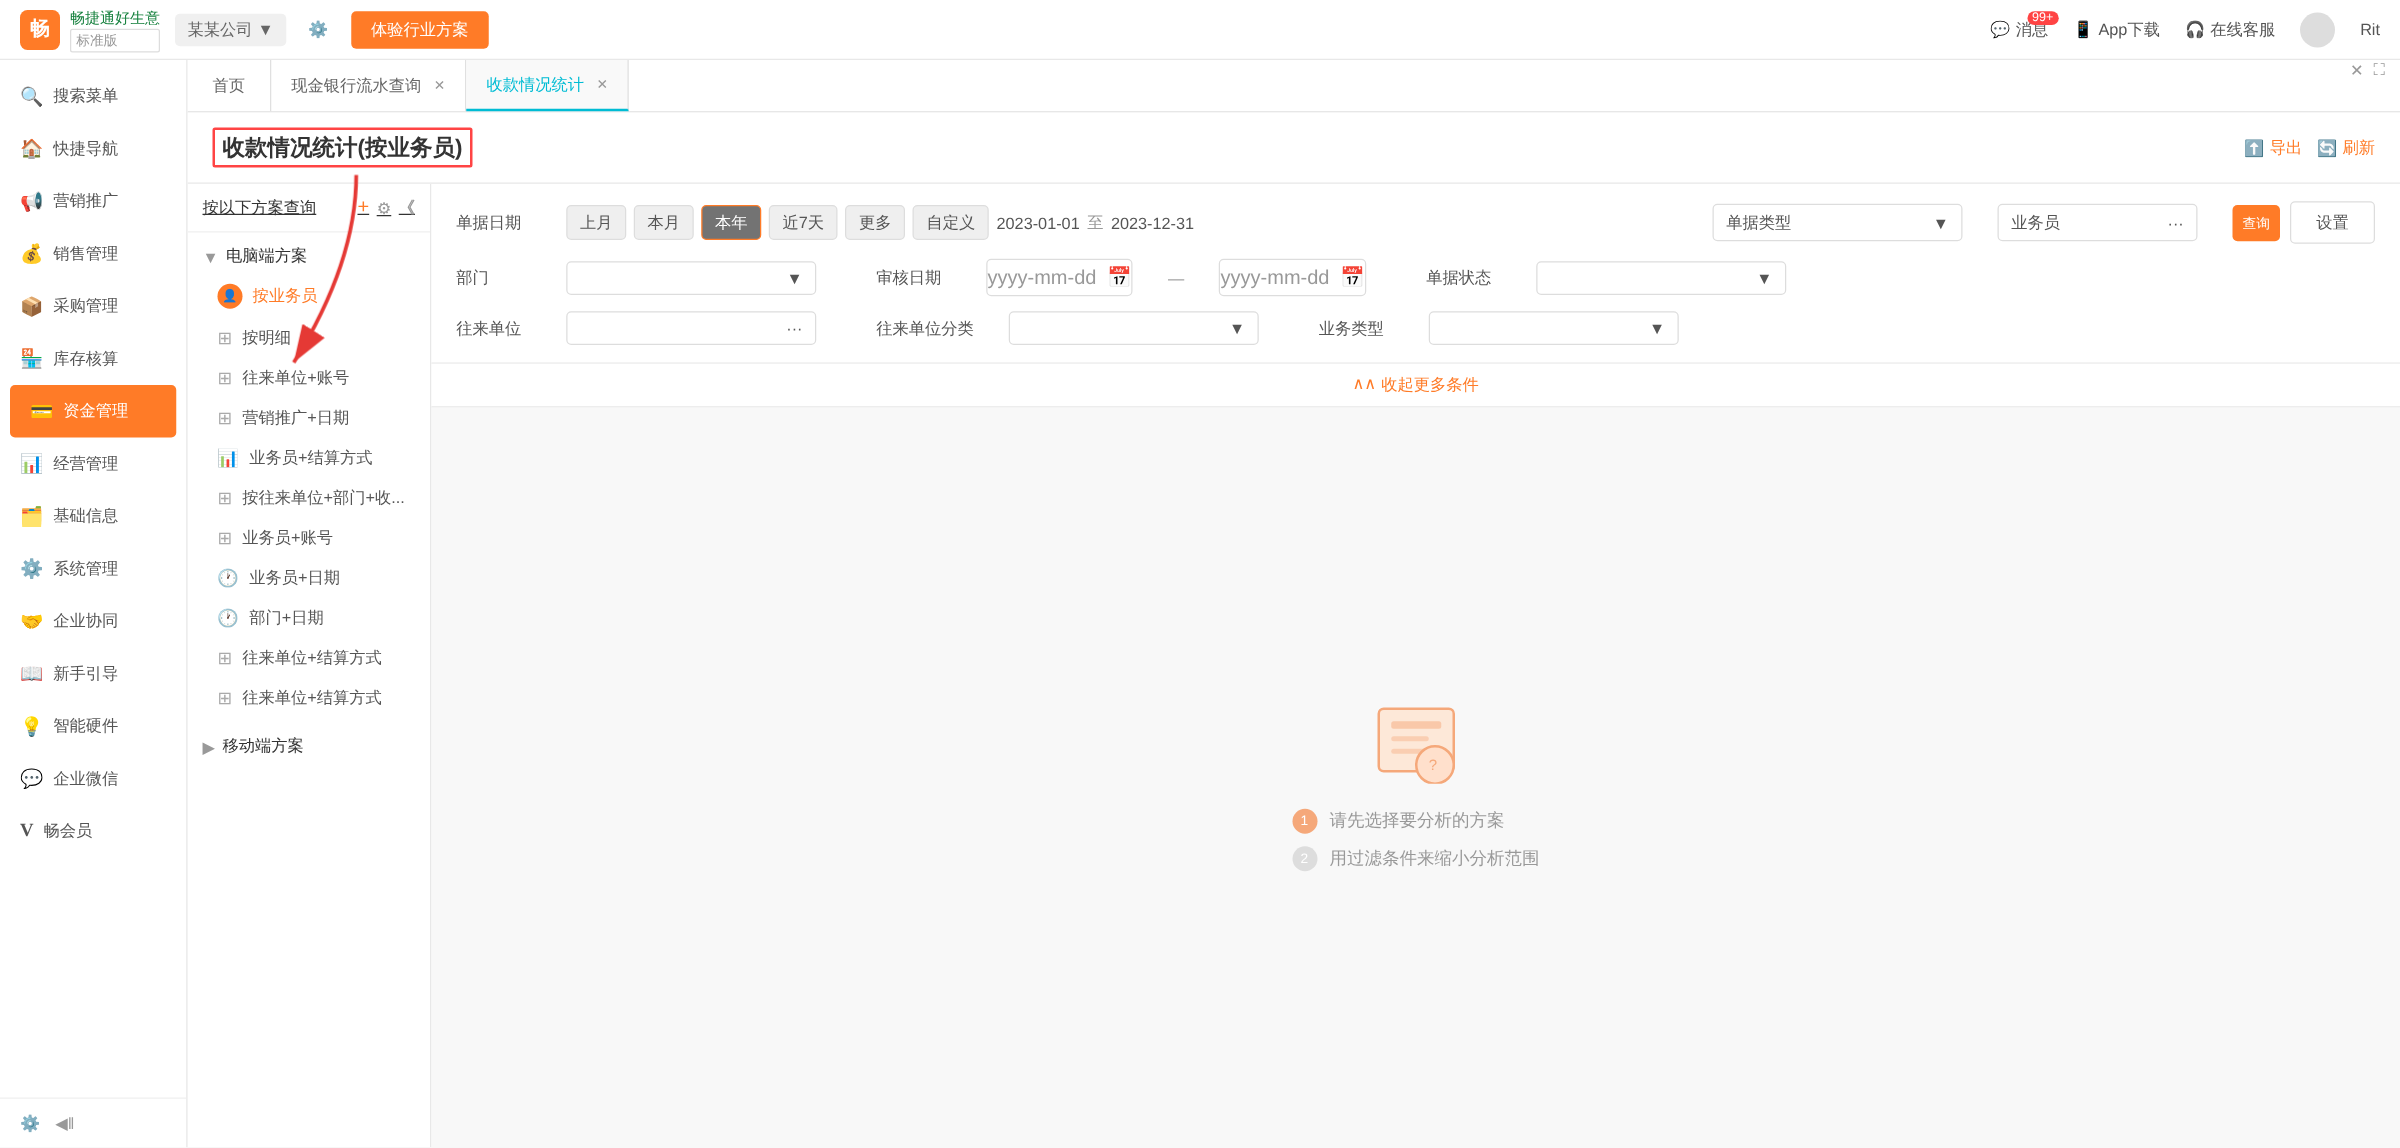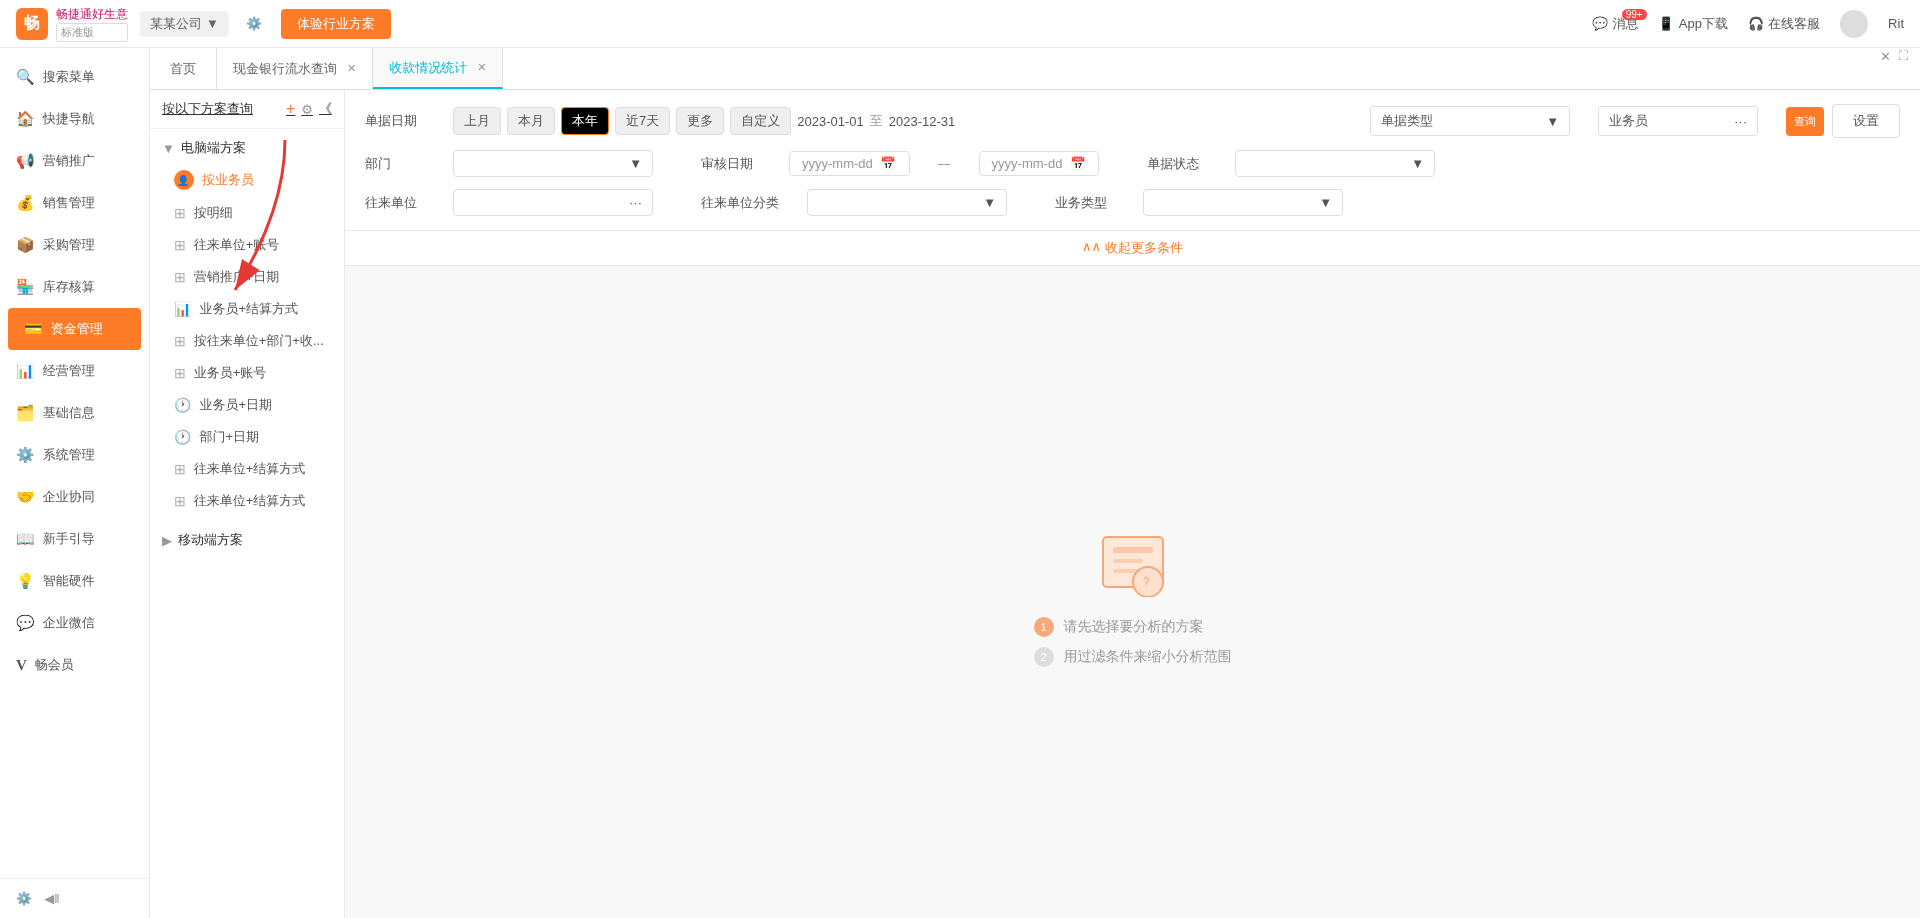--- a/index.html
+++ b/index.html
@@ -33,21 +33,21 @@
       height: 32px;
       background: #ff7b27;
       border-radius: 6px;
       display: flex;
       align-items: center;
       justify-content: center;
       color: white;
       font-size: 16px;
       font-weight: bold;
     }
-    .logo-text { font-size: 12px; color: #be185d; }
+    .logo-text { font-size: 12px; color: #15803d; }
     .edition-badge { font-size: 11px; color: #999; border: 1px solid #ddd; padding: 1px 4px; border-radius: 2px; }
     .company-selector {
       display: flex;
       align-items: center;
       gap: 4px;
       background: #f0f0f0;
       border-radius: 4px;
       padding: 4px 10px;
       cursor: pointer;
       font-size: 13px;
@@ -320,36 +320,36 @@
     .date-btn {
       padding: 4px 10px;
       border: 1px solid #ddd;
       border-radius: 4px;
       cursor: pointer;
       font-size: 13px;
       color: #555;
       white-space: nowrap;
     }
     .date-btn.active {
-      background: #000000;
+      background: #737373;
       color: white;
       border-color: #ff7b27;
     }
     .date-range {
       display: flex;
       align-items: center;
       gap: 6px;
       font-size: 13px;
       color: #555;
     }
     .date-input-box {
       border: 1px solid #ddd;
       border-radius: 4px;
-      padding: 4px 12px;
-      font-size: 13px;
+      padding: 4px 0;
+      font-size: 16px;
       color: #999;
     }
     .filter-select {
       border: 1px solid #ddd;
       border-radius: 4px;
       padding: 5px 10px;
       font-size: 13px;
       color: #555;
       background: #fff;
       min-width: 180px;
@@ -559,20 +559,33 @@
         <span>收款情况统计</span>
         <span class="tab-close">✕</span>
       </div>
       <div class="tab-spacer"></div>
       <div class="tab-controls">
         <span style="cursor:pointer;color:#999;">✕</span>
         <span style="cursor:pointer;color:#999;">⛶</span>
       </div>
     </div>
 
+    <div class="page-header">
+      <h2 class="page-title">收款情况统计(按业务员)</h2>
+      <div class="page-actions">
+        <div class="action-btn">
+          <span>⬆️</span>
+          <span>导出</span>
+        </div>
+        <div class="action-btn">
+          <span>🔄</span>
+          <span>刷新</span>
+        </div>
+      </div>
+    </div>
 
     <div class="main-content">
 
       <div class="scheme-panel">
         <div class="scheme-header">
           <span>按以下方案查询</span>
           <div class="scheme-header-actions">
             <span style="cursor:pointer;font-size:16px;color:#ff7b27;">+</span>
             <span style="cursor:pointer;">⚙</span>
             <span style="cursor:pointer;font-weight:bold;">《</span>

